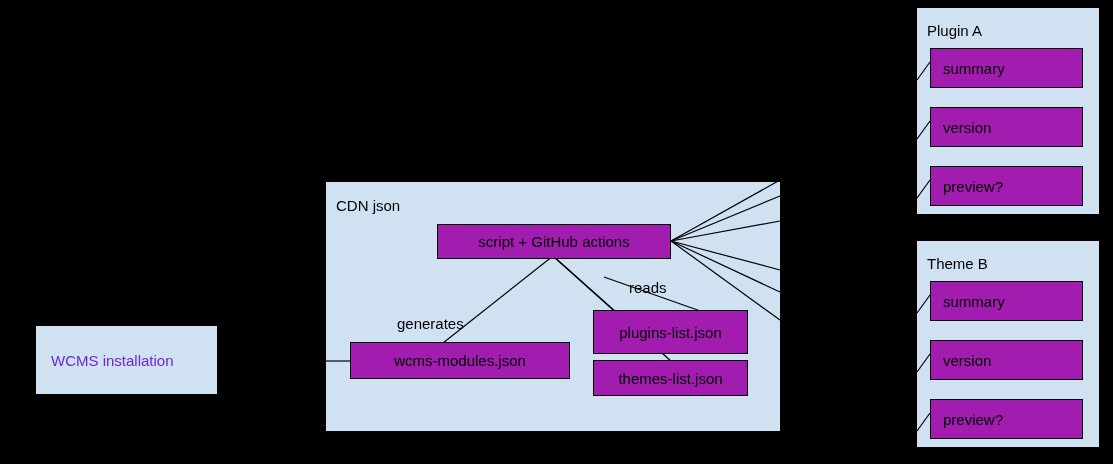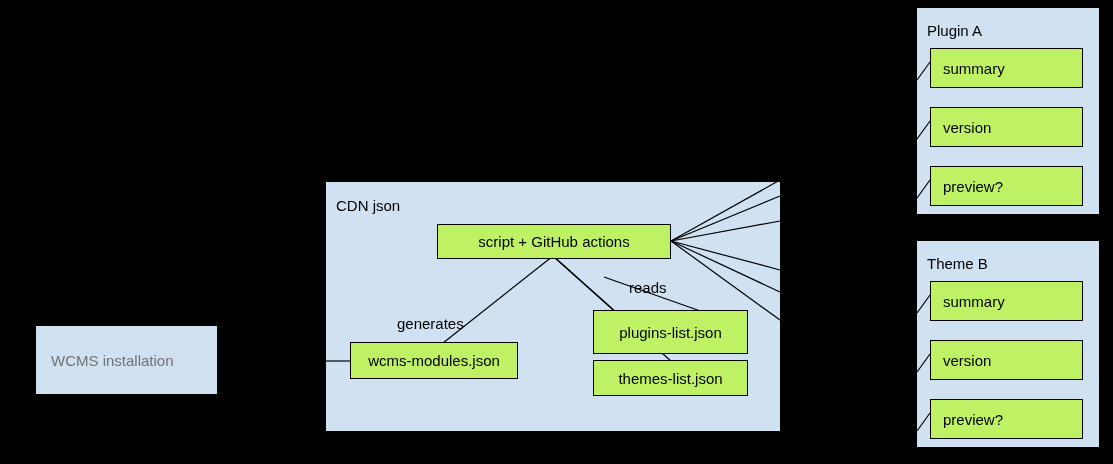--- a/index.html
+++ b/index.html
@@ -30,21 +30,21 @@
   }
   .panel-title {
     position: absolute;
     font-size: 15px;
     color: #000000;
     line-height: 1;
     white-space: nowrap;
   }
   .node {
     position: absolute;
-    background: #bef264;
+    background: #a21caf;
     border: 1px solid #000000;
     box-sizing: border-box;
     display: flex;
     align-items: center;
     justify-content: center;
     font-size: 15px;
     color: #000000;
     white-space: nowrap;
   }
   .node.left-align {
@@ -54,21 +54,21 @@
   .plain-node {
     position: absolute;
     background: #d0e1f2;
     border: none;
     box-sizing: border-box;
     display: flex;
     align-items: center;
     justify-content: flex-start;
     padding-left: 15px;
     font-size: 15px;
-    color: #737373;
+    color: #6d28d9;
     white-space: nowrap;
   }
   .edge-label {
     position: absolute;
     font-size: 15px;
     color: #000000;
     background: transparent;
     white-space: nowrap;
     line-height: 1;
   }
@@ -117,21 +117,21 @@
   <div class="plain-node" style="left:36px; top:326px; width:181px; height:68px;">
     <span>WCMS installation</span>
   </div>
 
   <div class="panel-title" style="left:336px; top:198px;">CDN json</div>
 
   <div class="node" style="left:437px; top:224px; width:234px; height:35px;">
     <span>script + GitHub actions</span>
   </div>
 
-  <div class="node" style="left:350px; top:342px; width:168px; height:37px;">
+  <div class="node" style="left:350px; top:342px; width:220px; height:37px;">
     <span>wcms-modules.json</span>
   </div>
 
   <div class="node" style="left:593px; top:310px; width:155px; height:44px;">
     <span>plugins-list.json</span>
   </div>
 
   <div class="node" style="left:593px; top:360px; width:155px; height:36px;">
     <span>themes-list.json</span>
   </div>

